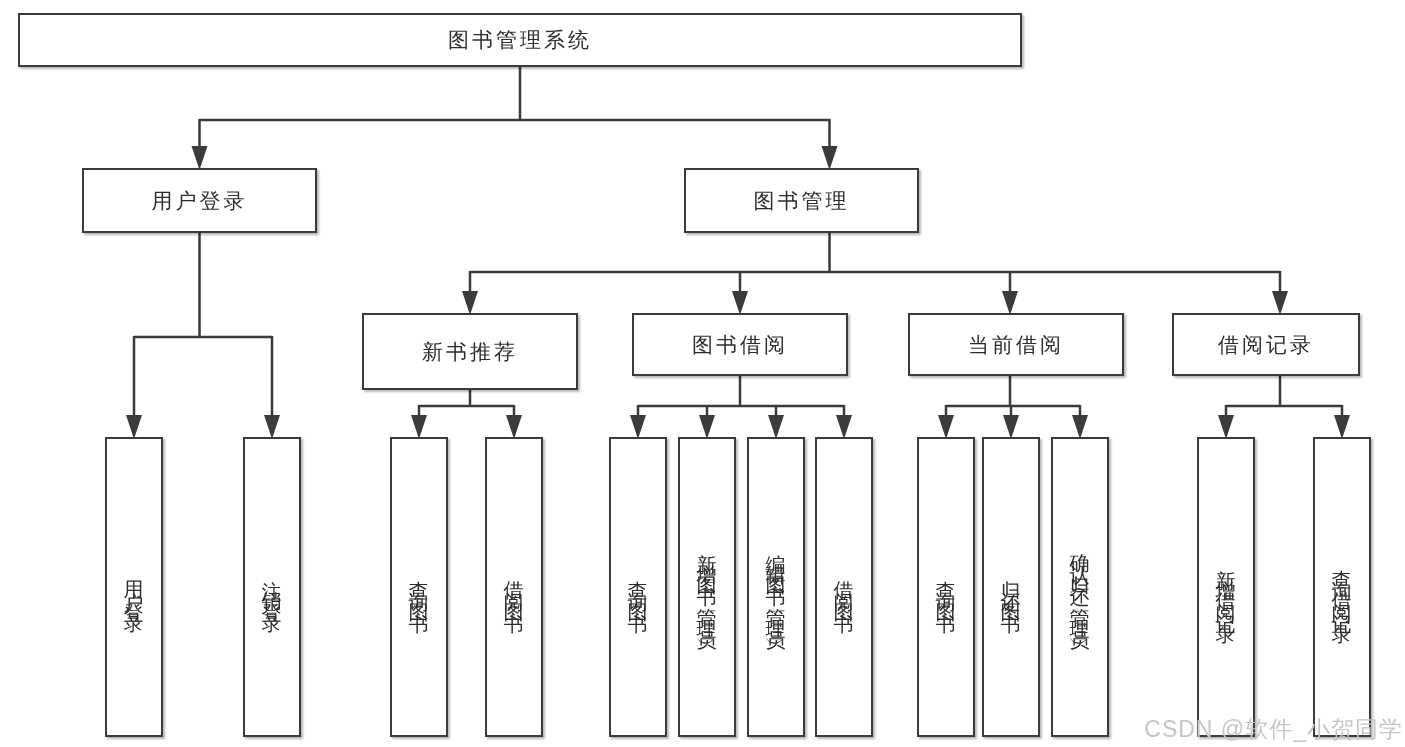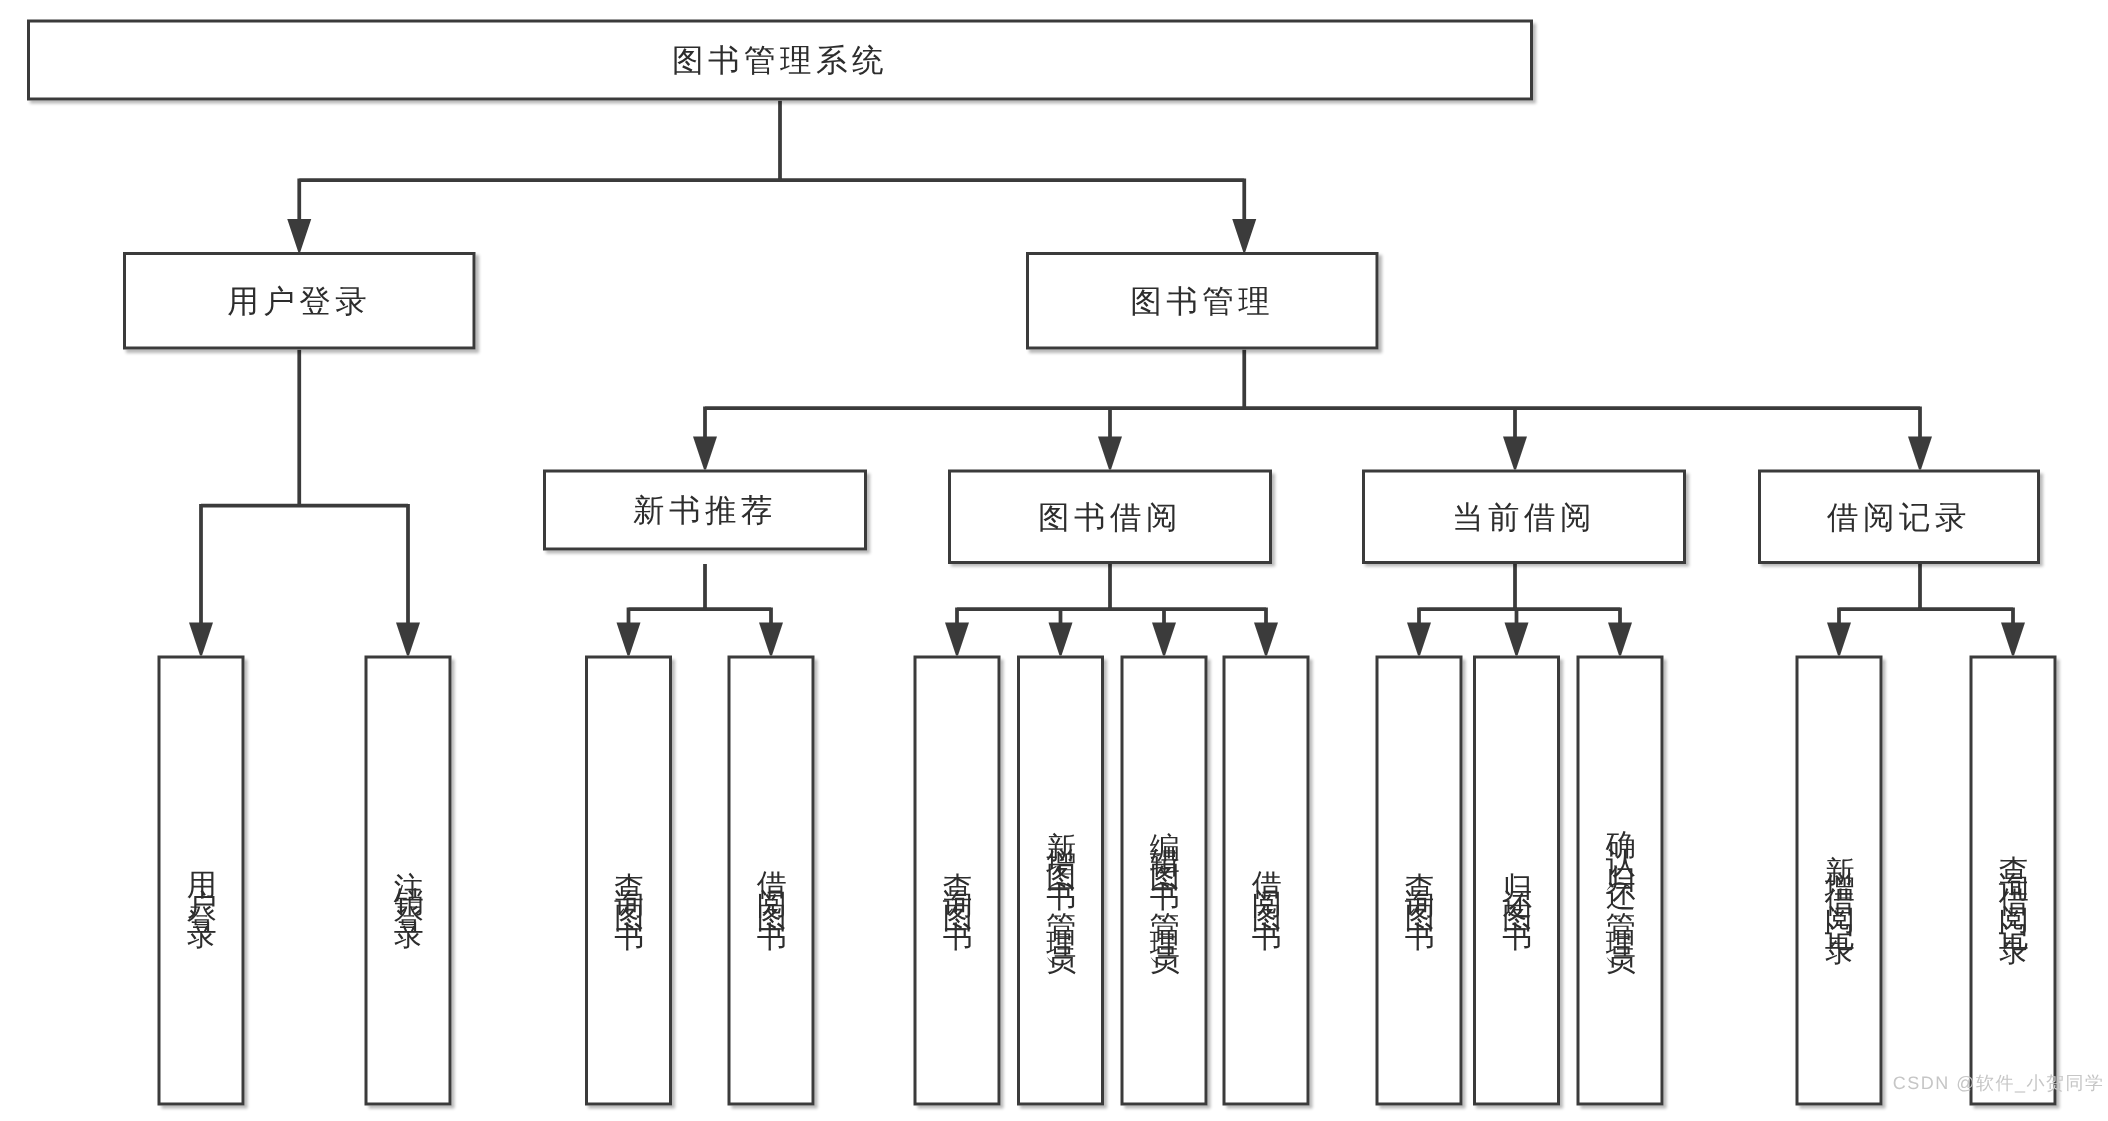--- a/index.html
+++ b/index.html
@@ -18,22 +18,22 @@
     display:flex; align-items:center; justify-content:center;
     z-index:2;
   }
   .hlbl { font-size:21px; letter-spacing:3px; white-space:nowrap; }
   .vbox { top:437px; width:58px; height:300px; }
   .vlbl {
     writing-mode:vertical-rl; text-orientation:mixed;
     font-size:20px; letter-spacing:11px; line-height:1; white-space:nowrap;
   }
   .watermark {
-    position:absolute; right:2px; bottom:16px; z-index:3;
-    font-size:12px; color:#c6c6c6; letter-spacing:1px; white-space:nowrap;
+    position:absolute; right:2px; bottom:2px; z-index:3;
+    font-size:23px; color:#c6c6c6; letter-spacing:1px; white-space:nowrap;
   }
 </style>
 </head>
 <body>
 
 <div class="stage">
 
   <svg class="connectors" width="1405" height="747" viewBox="0 0 1405 747">
     <g fill="none" stroke="#3b3b3b" stroke-width="2.5">
       <g>
@@ -85,21 +85,21 @@
     <span class="hlbl">图书管理系统</span>
   </div>
 
   <div class="node" style="left:82px; top:168px; width:235px; height:65px;">
     <span class="hlbl">用户登录</span>
   </div>
   <div class="node" style="left:684px; top:168px; width:235px; height:65px;">
     <span class="hlbl">图书管理</span>
   </div>
 
-  <div class="node" style="left:362px; top:313px; width:216px; height:54px;">
+  <div class="node" style="left:362px; top:313px; width:216px; height:77px;">
     <span class="hlbl">新书推荐</span>
   </div>
   <div class="node" style="left:632px; top:313px; width:216px; height:63px;">
     <span class="hlbl">图书借阅</span>
   </div>
   <div class="node" style="left:908px; top:313px; width:216px; height:63px;">
     <span class="hlbl">当前借阅</span>
   </div>
   <div class="node" style="left:1172px; top:313px; width:188px; height:63px;">
     <span class="hlbl">借阅记录</span>

